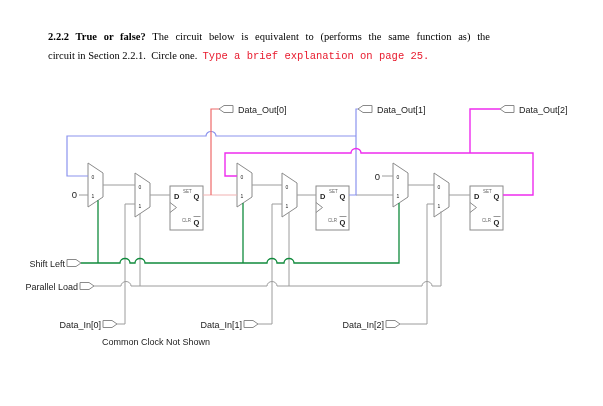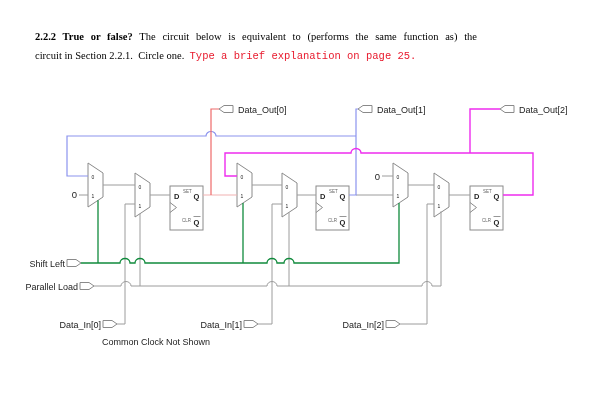--- a/index.html
+++ b/index.html
@@ -1,18 +1,18 @@
 <!DOCTYPE html>
 <html><head>
 <meta charset="utf-8">
 <style>
   html,body { margin:0; padding:0; background:#fff; }
   .page { position:relative; width:603px; height:406px; background:#ffffff; overflow:hidden;
           font-family:"Liberation Sans", sans-serif; }
-  .question { position:absolute; left:35px; top:27px; width:442px;
+  .question { position:absolute; left:48px; top:27px; width:442px;
               font-family:"Liberation Serif", serif; font-size:10.5px; line-height:19px; color:#000; }
   .q-line1 { text-align:justify; text-align-last:justify; }
   .q-line1 .bold { font-weight:bold; }
   .q-line2 span { white-space:pre-wrap; }
   svg text { font-family:"Liberation Sans", sans-serif; }
   .circuit-svg { position:absolute; left:0; top:0; }
 </style>
 </head>
 <body>
 

